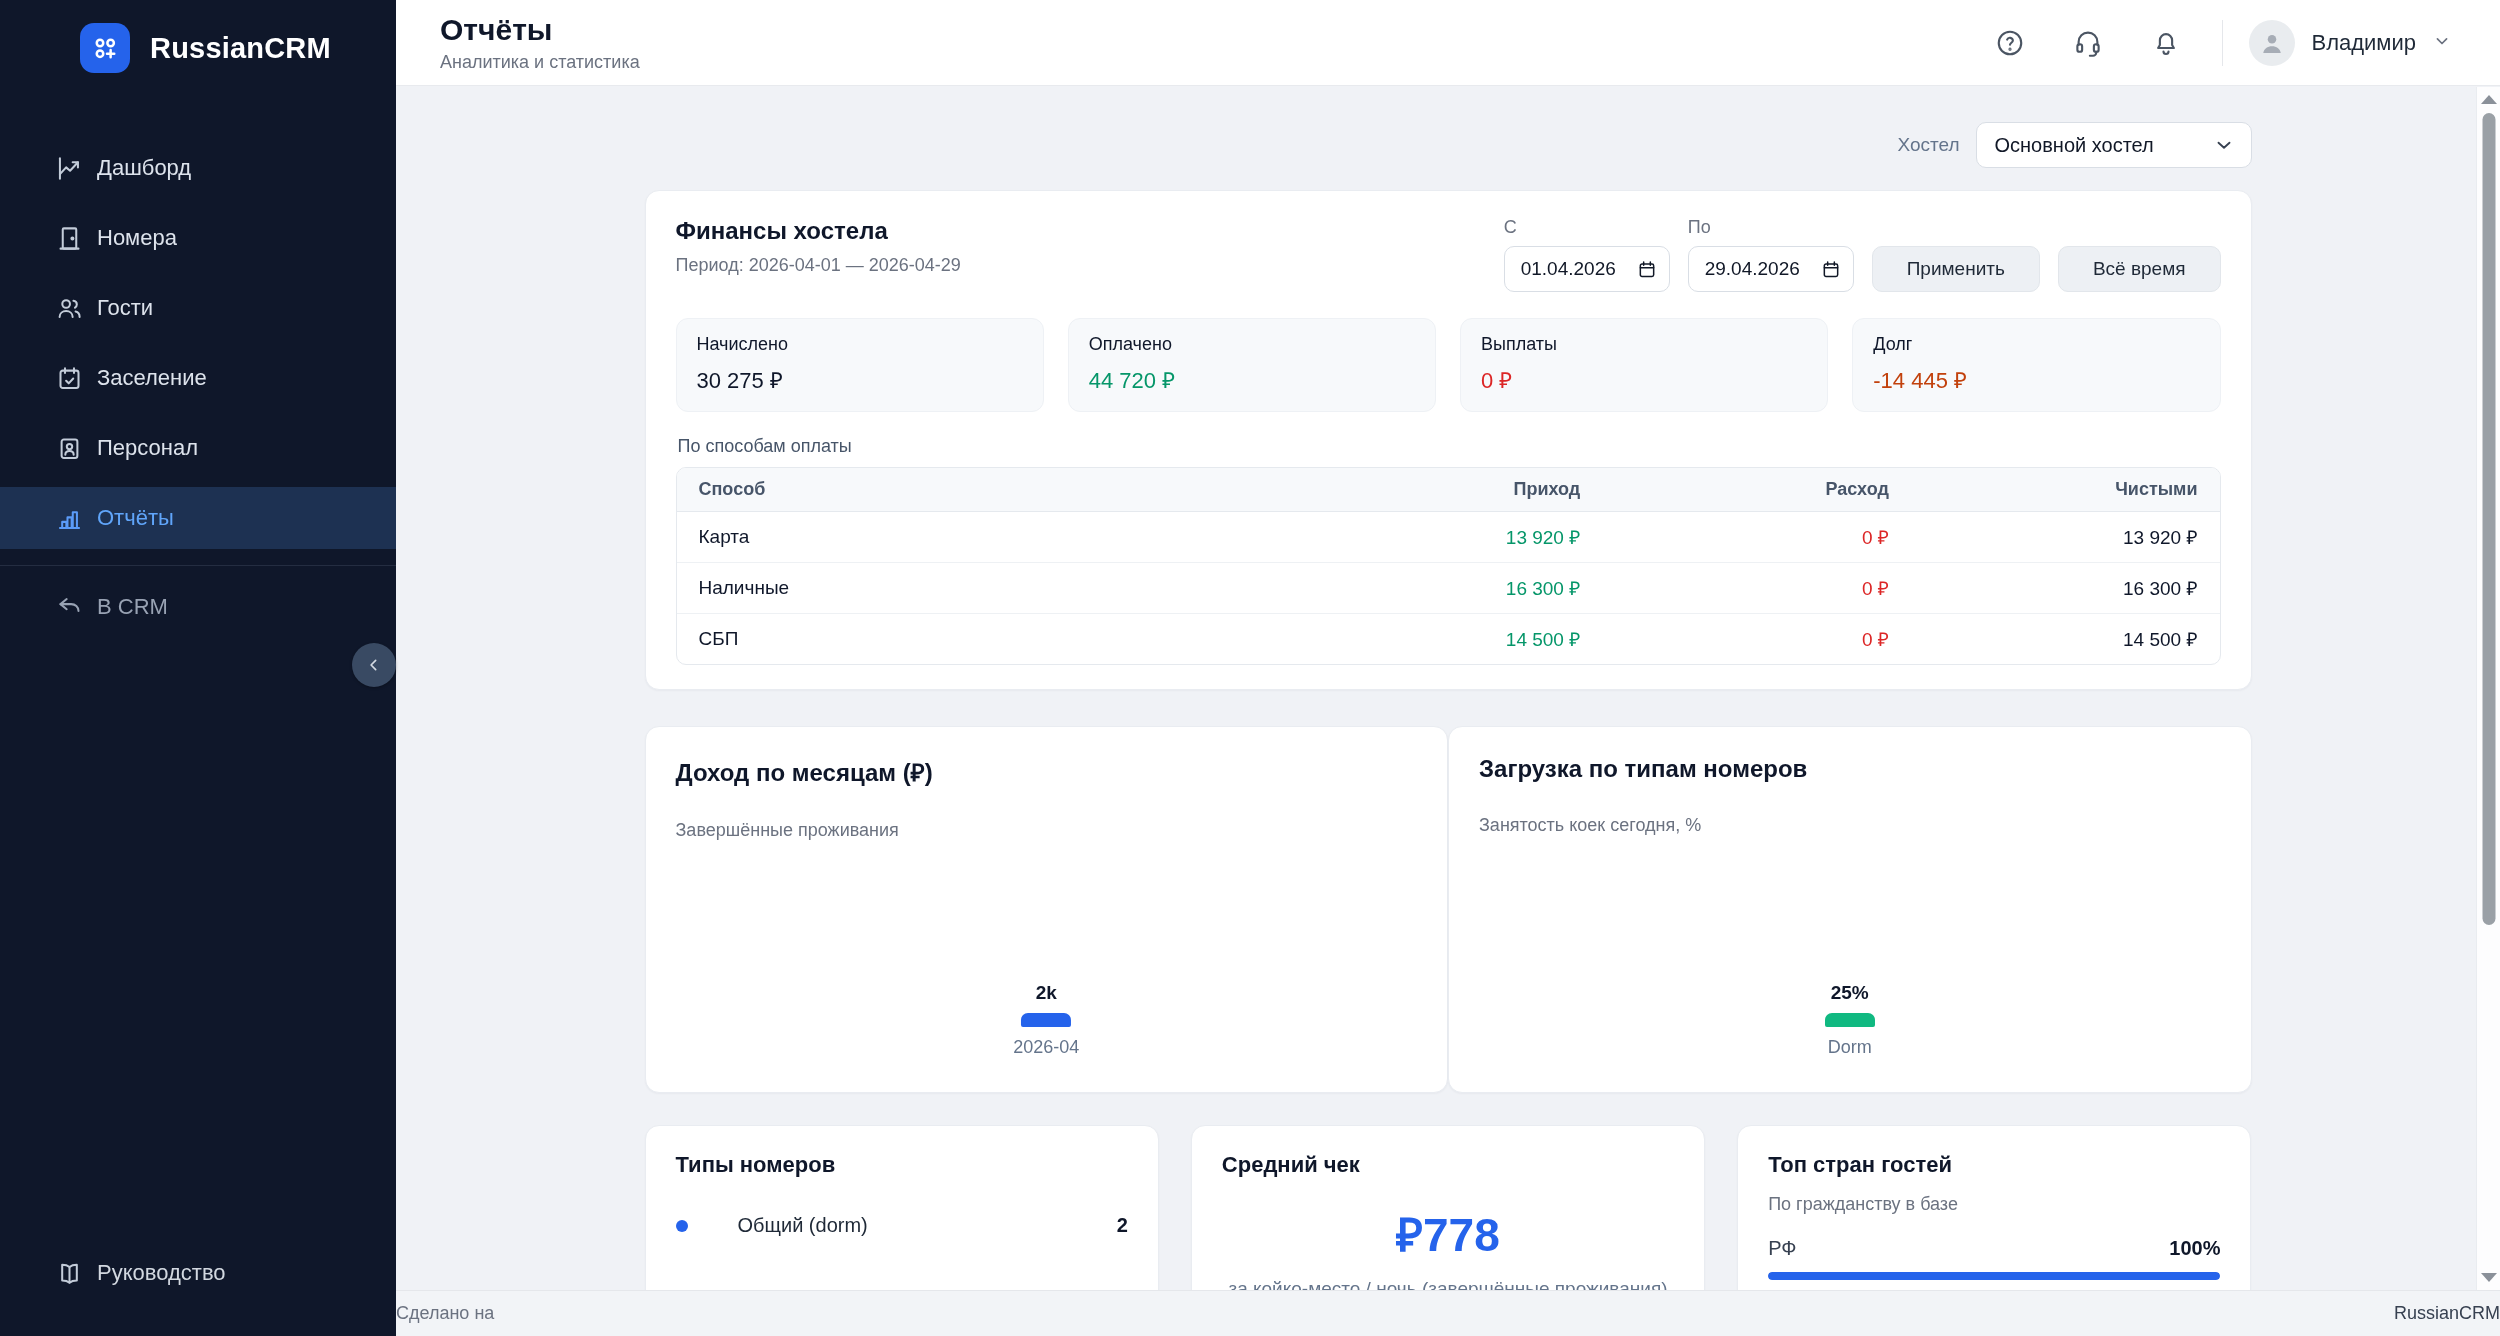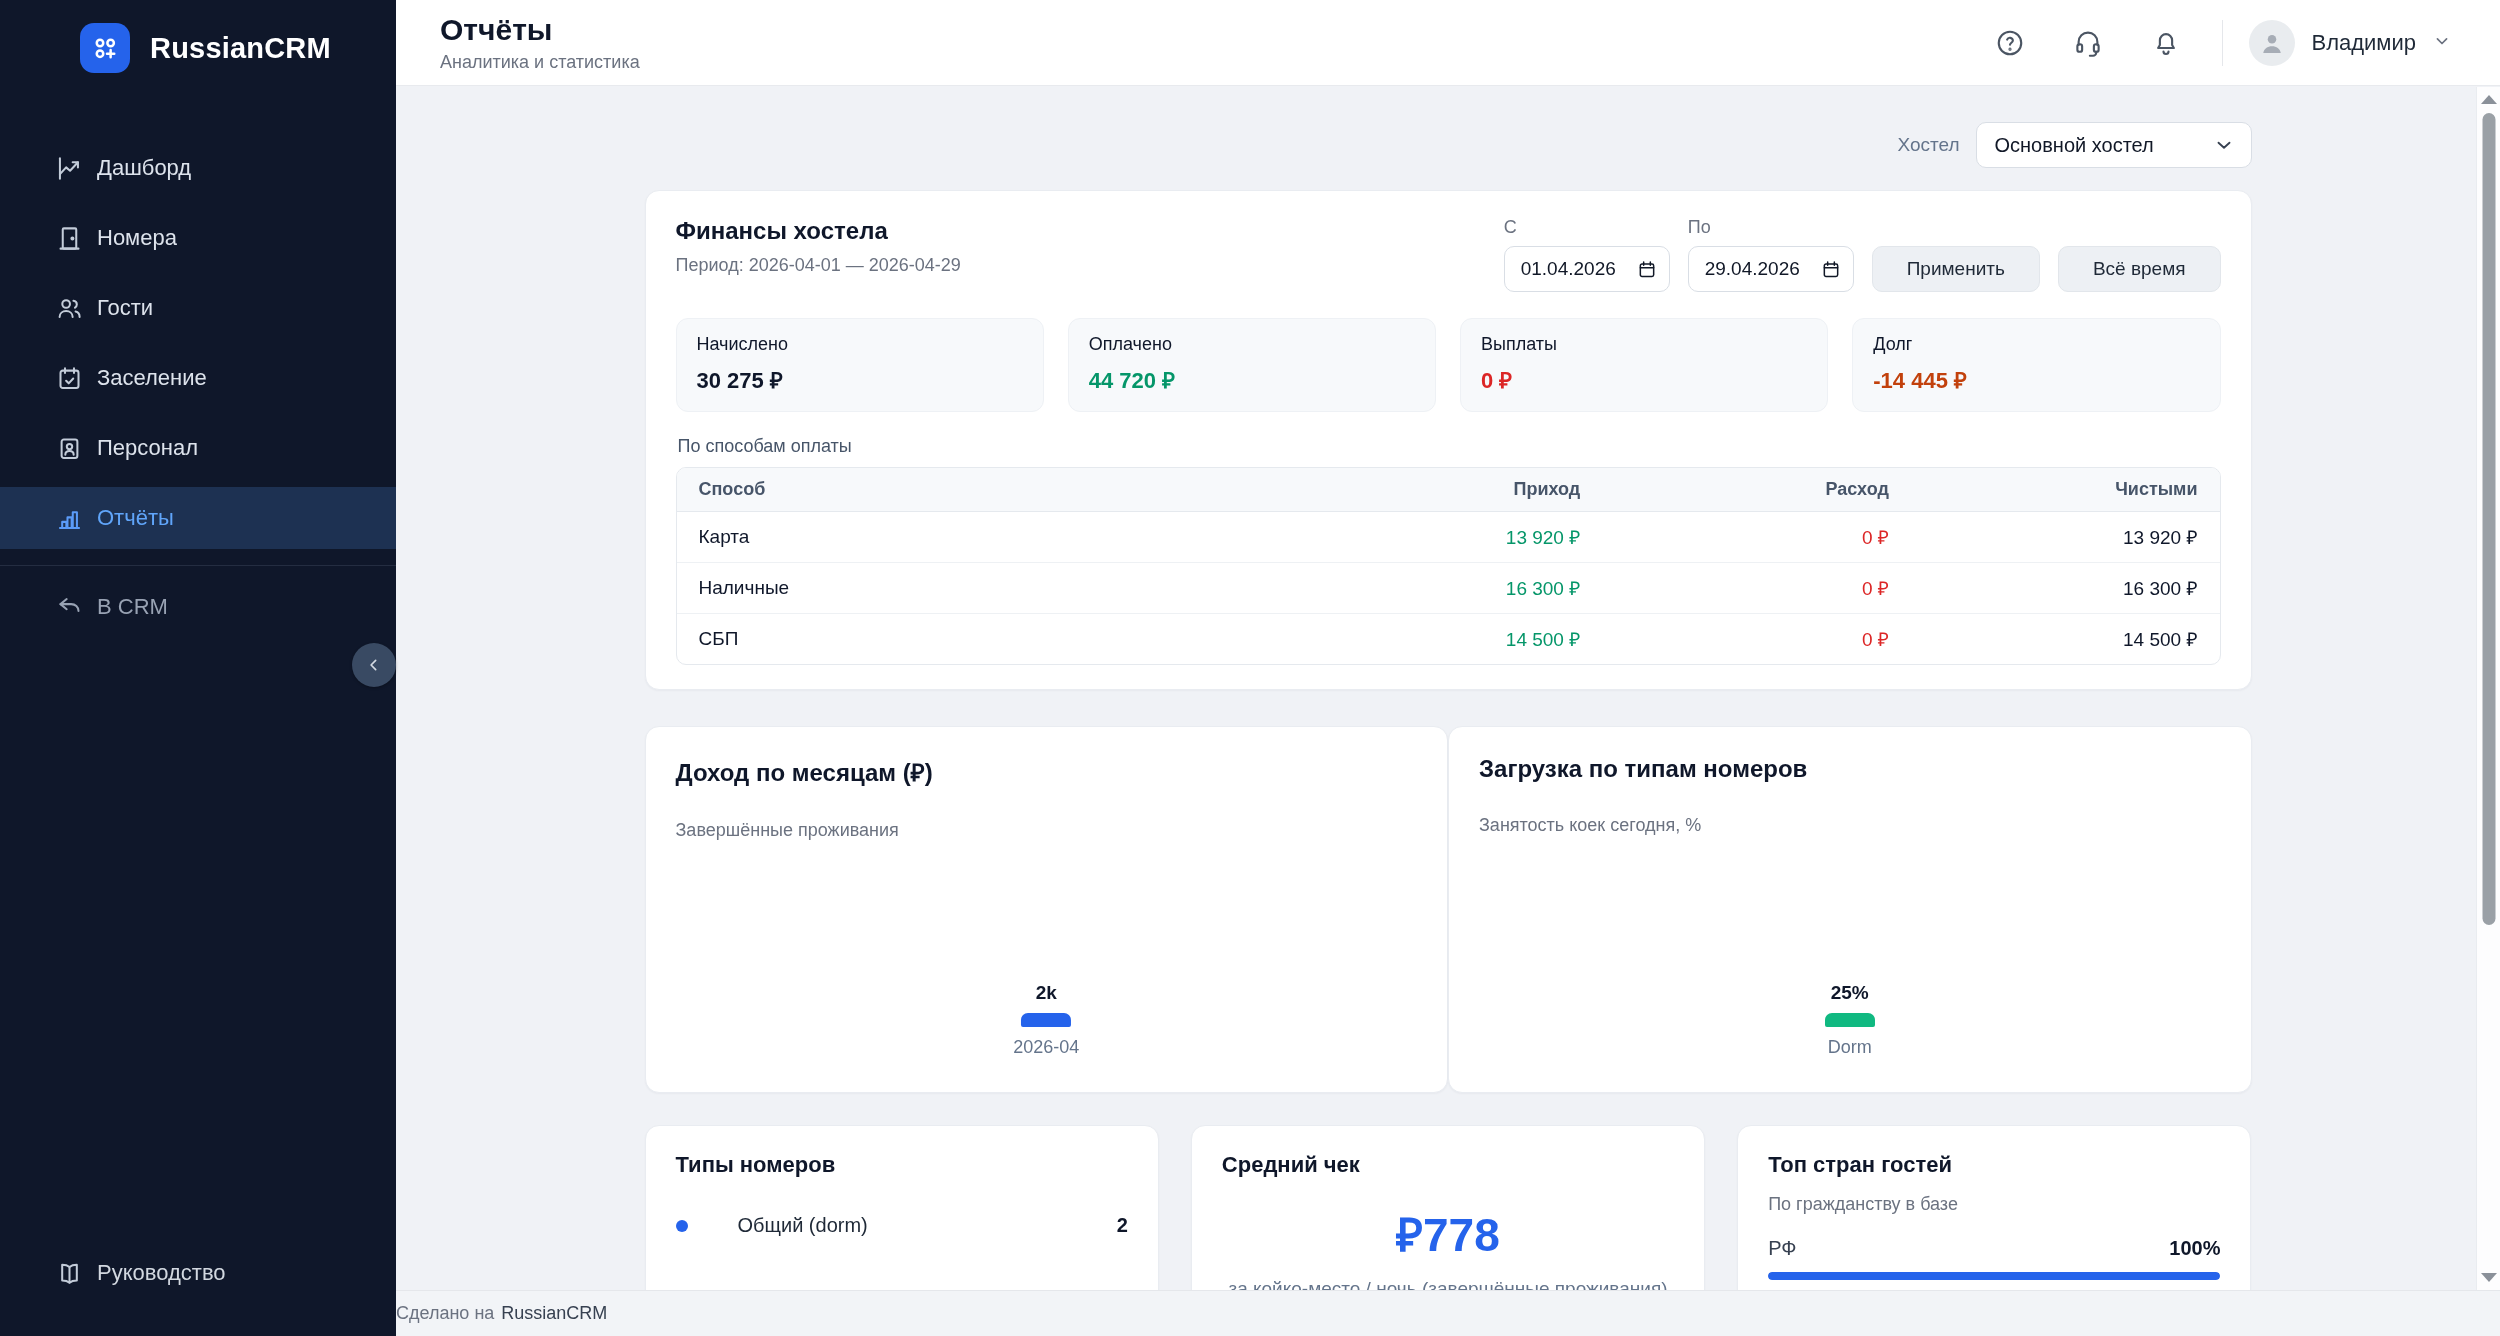--- a/index.html
+++ b/index.html
@@ -59,21 +59,21 @@
   .finance-controls { margin-left:auto; display:flex; align-items:flex-end; gap:18px; }
   .date-field .date-label { font-size:18px; color:#6b7280; margin-bottom:8px; }
   .date-input { width:166px; height:46px; background:#fff; border:1px solid #d9dee5; border-radius:10px; display:flex; align-items:center; padding:0 12px 0 16px; gap:10px; cursor:text; }
   .date-input .date-value { font-size:19px; color:#111827; flex:1; }
   .date-input svg { width:20px; height:20px; stroke:#111827; stroke-width:1.8; fill:none; stroke-linecap:round; }
   .btn { height:46px; padding:0 34px; background:#edf0f4; border:1px solid #e2e6eb; border-radius:10px; font-size:19px; color:#1f2937; font-family:"Liberation Sans",sans-serif; cursor:pointer; }
 
   .stats-row { display:flex; gap:24px; margin-top:26px; }
   .stat-tile { flex:1; background:#f7f9fb; border:1px solid #eef1f5; border-radius:12px; padding:15px 20px 17px 20px; }
   .stat-label { font-size:18px; color:#0f172a; }
-  .stat-value { font-size:22px; font-weight:700; margin-top:9px; }
+  .stat-value { font-size:22px; font-weight:400; margin-top:9px; }
 
   .methods-label { font-size:18px; color:#475569; margin:24px 0 10px 2px; }
   .table-wrap { border:1px solid #e5e9ee; border-radius:10px; overflow:hidden; }
   table { width:100%; border-collapse:collapse; }
   thead th { background:#f7f9fb; font-size:18px; font-weight:600; color:#475569; text-align:left; padding:11px 22px; border-bottom:1px solid #e5e9ee; }
   thead th.num, td.num { text-align:right; }
   tbody td { font-size:19px; color:#0f172a; padding:12px 22px; border-top:1px solid #eef1f4; }
   tbody tr:first-child td { border-top:none; }
   td.income { color:#059669; }
   td.expense { color:#dc2626; }
@@ -97,21 +97,21 @@
   .type-count { margin-left:auto; font-size:20px; font-weight:700; color:#0f172a; }
   .avg-value { text-align:center; font-size:46px; font-weight:700; color:#2563eb; margin-top:24px; }
   .avg-subtitle { text-align:center; font-size:19px; color:#64748b; margin-top:14px; }
   .card-subtitle { font-size:18px; color:#6b7280; margin-top:16px; }
   .country-row { display:flex; align-items:center; margin-top:22px; }
   .country-label { font-size:20px; color:#374151; }
   .country-pct { margin-left:auto; font-size:20px; font-weight:700; color:#0f172a; }
   .progress-track { margin-top:12px; height:8px; border-radius:4px; background:#e8ebf0; overflow:hidden; }
   .progress-fill { height:100%; border-radius:4px; }
 
-  .footer-bar { height:46px; border-top:1px solid #e5e7eb; background:#f2f4f7; display:flex; align-items:center; justify-content:flex-start; gap:7px; font-size:18px; color:#6b7280; flex:0 0 auto; }
+  .footer-bar { height:46px; border-top:1px solid #e5e7eb; background:#f2f4f7; display:flex; align-items:center; justify-content:space-between; gap:7px; font-size:18px; color:#6b7280; flex:0 0 auto; }
   .footer-brand { color:#374151; }
 
   
   .scrollbar { position:absolute; right:0; top:87px; width:24px; height:1203px; background:#fdfdfe; border-left:1px solid #e9ecf0; z-index:6; }
   .sb-arrow { position:absolute; left:50%; transform:translateX(-50%); width:0; height:0; border-left:8px solid transparent; border-right:8px solid transparent; }
   .sb-arrow.up { top:8px; border-bottom:9px solid #8a9099; }
   .sb-arrow.down { bottom:8px; border-top:9px solid #8a9099; }
   .sb-thumb { position:absolute; left:50%; transform:translateX(-50%); top:26px; height:812px; width:13px; background:#9aa0a6; border-radius:7px; cursor:grab; }
 </style>
 </head>

